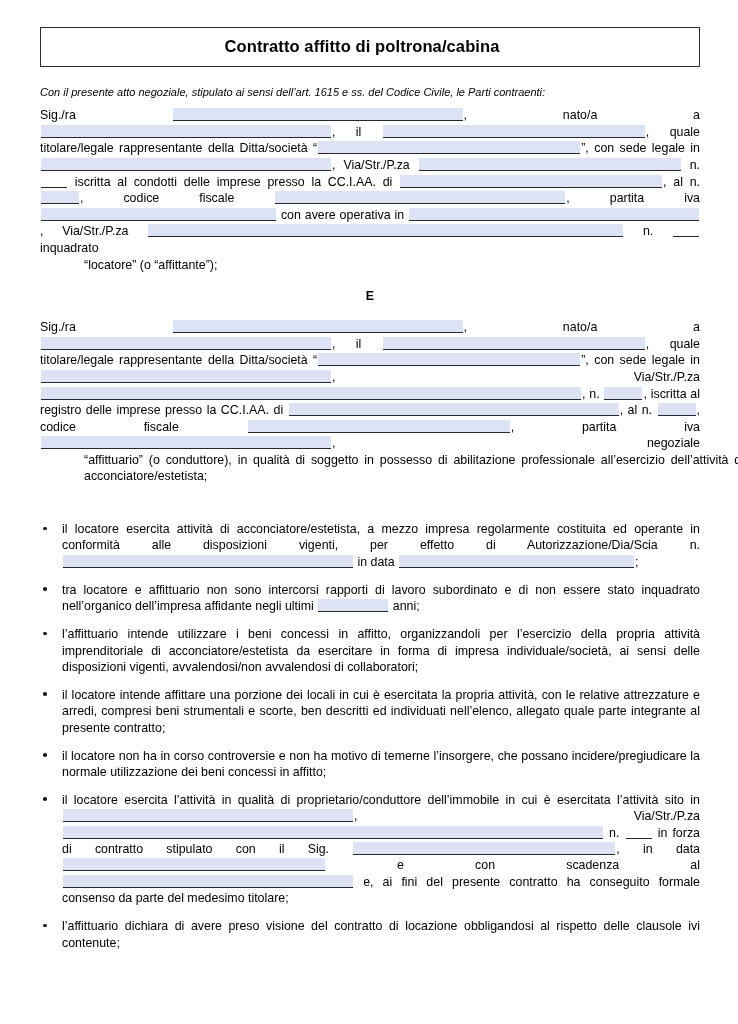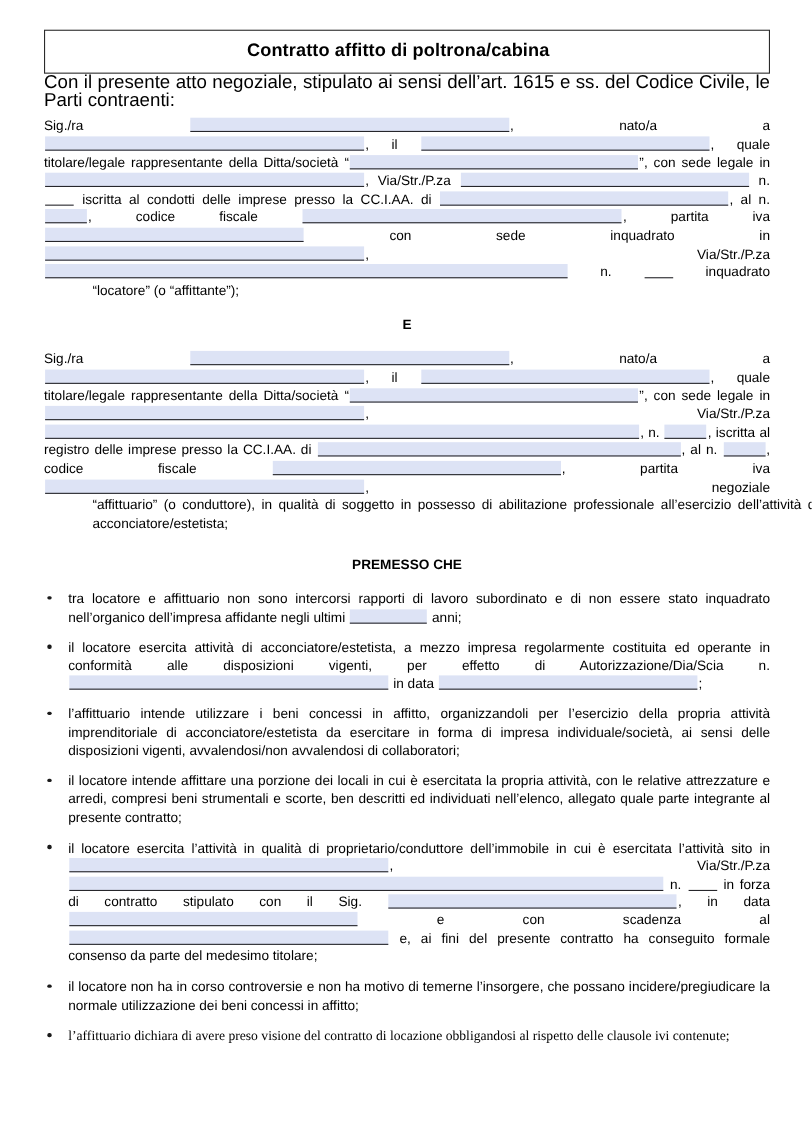--- a/index.html
+++ b/index.html
@@ -20,34 +20,36 @@
     height: 1024px;
     padding: 27px 38px 0 40px;
     position: relative;
   }
 
   
   .title-box {
     border: 1.6px solid #2b2b2b;
     padding: 9px 22px 10px 6px;
     text-align: center;
+    margin-bottom: 17px;
   }
   .title-box .title-text {
     font-size: 16.5px;
     font-weight: bold;
     letter-spacing: 0.1px;
   }
 
   
   .para {
-    font-size: 17px;
+    font-size: 11px;
     line-height: 16.2px;
     text-align: justify;
     text-justify: inter-word;
     margin: 0;
+    font-style: italic;
   }
   .para.lead { margin-bottom: 7px; }
 
   .block {
     font-size: 12.4px;
     line-height: 16.6px;
     text-align: justify;
     text-justify: inter-word;
     margin: 0;
   }
@@ -89,21 +91,21 @@
   .bullets { margin: 0; padding: 0; list-style: none; }
   .bullets > li {
     position: relative;
     padding-left: 22px;
     margin-bottom: 11.5px;
     font-size: 12.4px;
     line-height: 16.4px;
     text-align: justify;
     text-justify: inter-word;
   }
-  .bullets > li:last-child { margin-bottom: 0; font-family: Liberation Serif, serif; }
+  .bullets > li:last-child { margin-bottom: 0; }
   .bullets > li .dot {
     position: absolute;
     left: 3px;
     top: 5.5px;
     width: 3.6px;
     height: 3.6px;
     border-radius: 50%;
     background: #1a1a1a;
   }
 </style>
@@ -126,21 +128,21 @@
     <span>“</span><span class="fld w-3xl"></span><span>”, con sede legale in</span>
     <span class="fld w-4xl"></span><span>, Via/Str./P.za</span>
     <span class="fld w-3xl"></span>
     <span>n.</span>
     <span class="fld plain w-xxs"></span>
     <span>iscritta al condotti delle imprese presso la CC.I.AA. di</span>
     <span class="fld w-3xl"></span><span>, al n.</span>
     <span class="fld w-xs"></span><span>, codice fiscale</span>
     <span class="fld w-4xl"></span><span>, partita iva</span>
     <span class="fld w-2xl"></span>
-    <span>con sede inquadrato in</span>
+    <span>con avere operativa in</span>
     <span class="fld w-4xl"></span><span>,</span>
     <span>Via/Str./P.za</span>
     <span class="fld w-8xl"></span>
     <span>n.</span>
     <span class="fld plain w-xxs"></span>
     <span>inquadrato</span>
     <span class="jend">“locatore” (o “affittante”);</span>
   </div>
 
   <div class="spacer-md"></div>
@@ -161,72 +163,71 @@
     <span class="fld w-xs"></span><span>, iscritta al registro delle imprese presso la CC.I.AA. di</span>
     <span class="fld w-5xl"></span><span>, al n.</span>
     <span class="fld w-xs"></span><span>, codice fiscale</span>
     <span class="fld w-3xl"></span><span>, partita iva</span>
     <span class="fld w-4xl"></span><span>, negoziale</span>
     <span class="jend">“affittuario” (o conduttore), in qualità di soggetto in possesso di abilitazione professionale all’esercizio dell’attività di acconciatore/estetista;</span>
   </div>
 
   <div class="spacer-lg"></div>
 
-  <div class="centered">PREMESSO CHE</div>
 
   <div class="spacer-md"></div>
 
   <ul class="bullets">
-
-    <li>
-      <span class="dot"></span>
-      <span>tra locatore e affittuario non sono intercorsi rapporti di lavoro subordinato e di non essere stato inquadrato nell’organico dell’impresa affidante negli ultimi</span>
-      <span class="fld w-s"></span>
-      <span class="jend">anni;</span>
-    </li>
 
     <li>
       <span class="dot"></span>
       <span>il locatore esercita attività di acconciatore/estetista, a mezzo impresa regolarmente costituita ed operante in conformità alle disposizioni vigenti, per effetto di Autorizzazione/Dia/Scia n.</span>
       <span class="fld w-4xl"></span>
       <span>in data</span>
       <span class="fld w-2xl"></span><span class="jend">;</span>
     </li>
 
     <li>
       <span class="dot"></span>
+      <span>tra locatore e affittuario non sono intercorsi rapporti di lavoro subordinato e di non essere stato inquadrato nell’organico dell’impresa affidante negli ultimi</span>
+      <span class="fld w-s"></span>
+      <span class="jend">anni;</span>
+    </li>
+
+    <li>
+      <span class="dot"></span>
       <span>l’affittuario intende utilizzare i beni concessi in affitto, organizzandoli per l’esercizio della propria attività imprenditoriale di acconciatore/estetista da esercitare in forma di impresa individuale/società, ai sensi delle disposizioni vigenti, avvalendosi/non avvalendosi di collaboratori;</span>
     </li>
 
     <li>
       <span class="dot"></span>
       <span>il locatore intende affittare una porzione dei locali in cui è esercitata la propria attività, con le relative attrezzature e arredi, compresi beni strumentali e scorte, ben descritti ed individuati nell’elenco, allegato quale parte integrante al presente contratto;</span>
+    </li>
+
+    <li>
+      <span class="dot"></span>
+      <span>il locatore non ha in corso controversie e non ha motivo di temerne l’insorgere, che possano incidere/pregiudicare la normale utilizzazione dei beni concessi in affitto;</span>
     </li>
 
     <li>
       <span class="dot"></span>
       <span>il locatore esercita l’attività in qualità di proprietario/conduttore dell’immobile in cui è esercitata l’attività sito in</span>
       <span class="fld w-4xl"></span><span>,</span>
       <span>Via/Str./P.za</span>
       <span class="fld w-9xl"></span>
       <span>n.</span>
       <span class="fld plain w-xxs"></span>
       <span>in forza di contratto stipulato con il Sig.</span>
       <span class="fld w-3xl"></span><span>, in data</span>
       <span class="fld w-3xl"></span>
       <span>e con scadenza al</span>
       <span class="fld w-4xl"></span>
       <span class="jend">e, ai fini del presente contratto ha conseguito formale consenso da parte del medesimo titolare;</span>
     </li>
 
-    <li>
-      <span class="dot"></span>
-      <span>il locatore non ha in corso controversie e non ha motivo di temerne l’insorgere, che possano incidere/pregiudicare la normale utilizzazione dei beni concessi in affitto;</span>
-    </li>
-
 
     <li>
       <span class="dot"></span>
       <span>l’affittuario dichiara di avere preso visione del contratto di locazione obbligandosi al rispetto delle clausole ivi contenute;</span>
     </li>
 
   </ul>
 
   <div class="spacer-md"></div>
 

